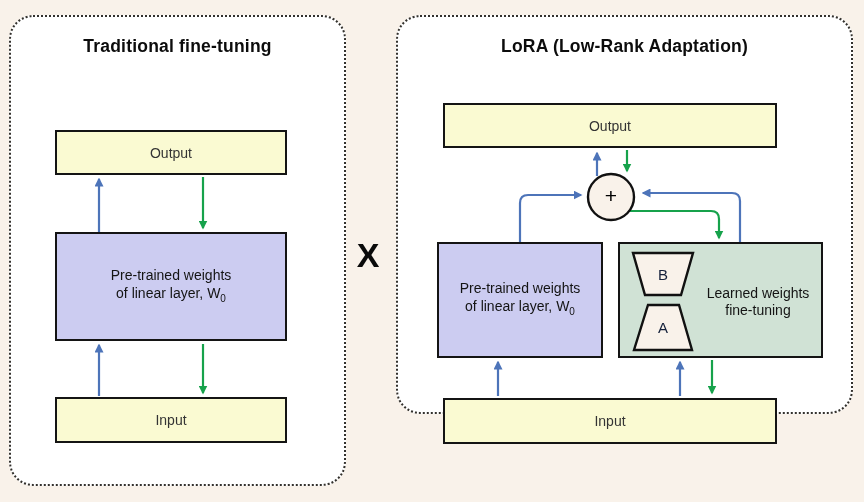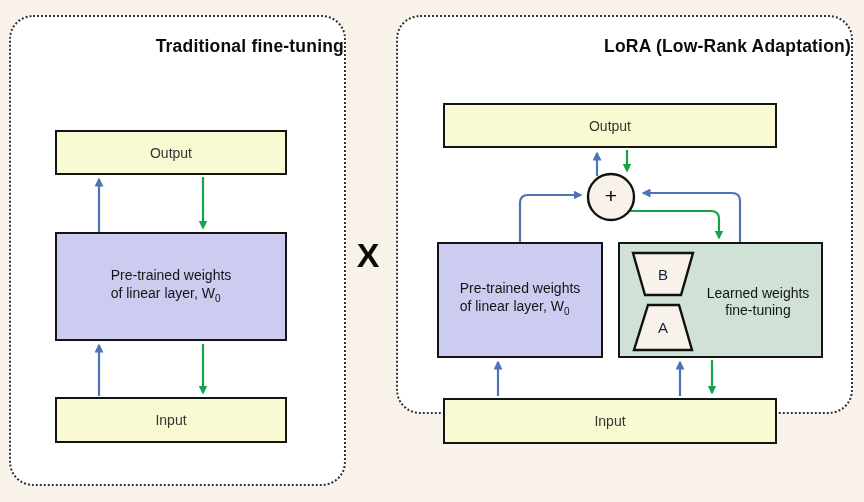--- a/index.html
+++ b/index.html
@@ -6,24 +6,24 @@
     --page-bg:#f9f2ea; --panel-bg:#ffffff; --io-box-fill:#fafad2;
     --weights-box-fill:#ccccf1; --lora-box-fill:#d0e2d5; --node-fill:#f9f2ea;
     --box-border:#141414; --forward-arrow:#4d74b9; --backward-arrow:#16a24b;
   }
   *{margin:0;padding:0;box-sizing:border-box}
   html,body{background:var(--page-bg);font-family:"Liberation Sans",sans-serif;}
   #stage{position:relative;width:864px;height:502px;background:var(--page-bg);overflow:hidden}
   .panel{position:absolute;background:var(--panel-bg);border:2px dotted #33312d;border-radius:24px}
   #panel-left{left:9px;top:15px;width:337px;height:471px}
   #panel-right{left:396px;top:15px;width:457px;height:399px}
-  .panel-title{position:absolute;left:0;top:19px;width:100%;text-align:right;
+  .panel-title{position:absolute;left:0;top:19px;width:100%;text-align:center;
     font-size:17.5px;font-weight:700;color:#0c0c0c;letter-spacing:.2px}
   .box{position:absolute;border:2.5px solid var(--box-border);display:flex;
-    align-items:center;justify-content:center;text-align:left;color:#343434;font-size:14px}
+    align-items:center;justify-content:center;text-align:center;color:#343434;font-size:14px}
   .io{background:var(--io-box-fill)}
   .weights{background:var(--weights-box-fill);color:#141414;line-height:18px;font-size:14px}
   .lora{background:var(--lora-box-fill)}
   sub{font-size:10px}
   #mult-x{position:absolute;left:348px;top:236px;width:40px;text-align:center;
     font-size:34px;font-weight:700;color:#0a0a0a}
   #overlay{position:absolute;left:0;top:0;width:864px;height:502px;z-index:3;pointer-events:none}
   .fwd{stroke:var(--forward-arrow);stroke-width:2.2;fill:none;marker-end:url(#mf)}
   .bwd{stroke:var(--backward-arrow);stroke-width:2.2;fill:none;marker-end:url(#mb)}
   .mf-fill{fill:var(--forward-arrow)} .mb-fill{fill:var(--backward-arrow)}

